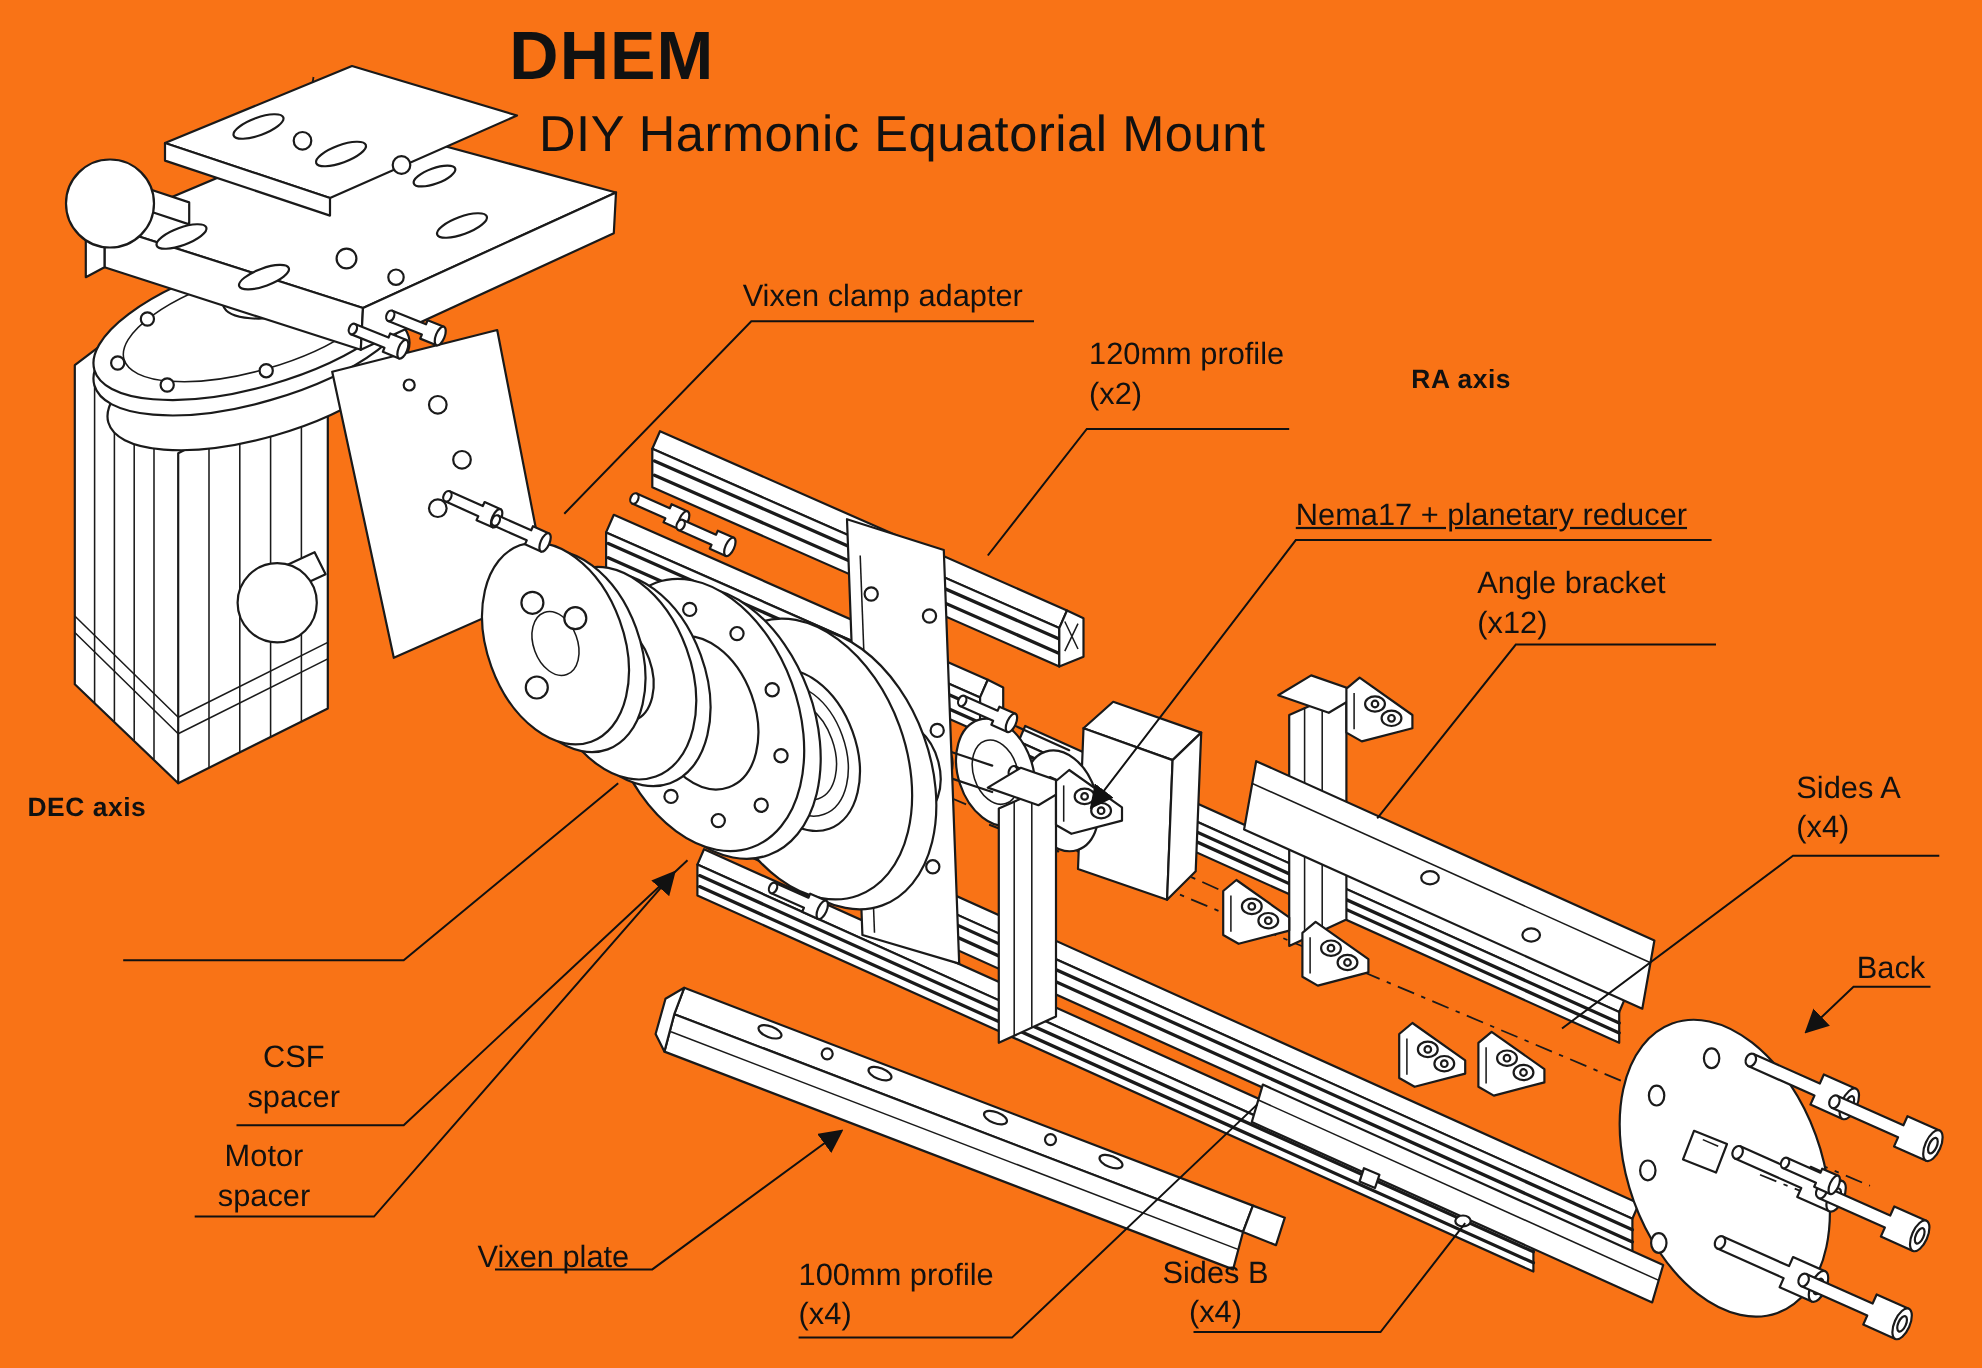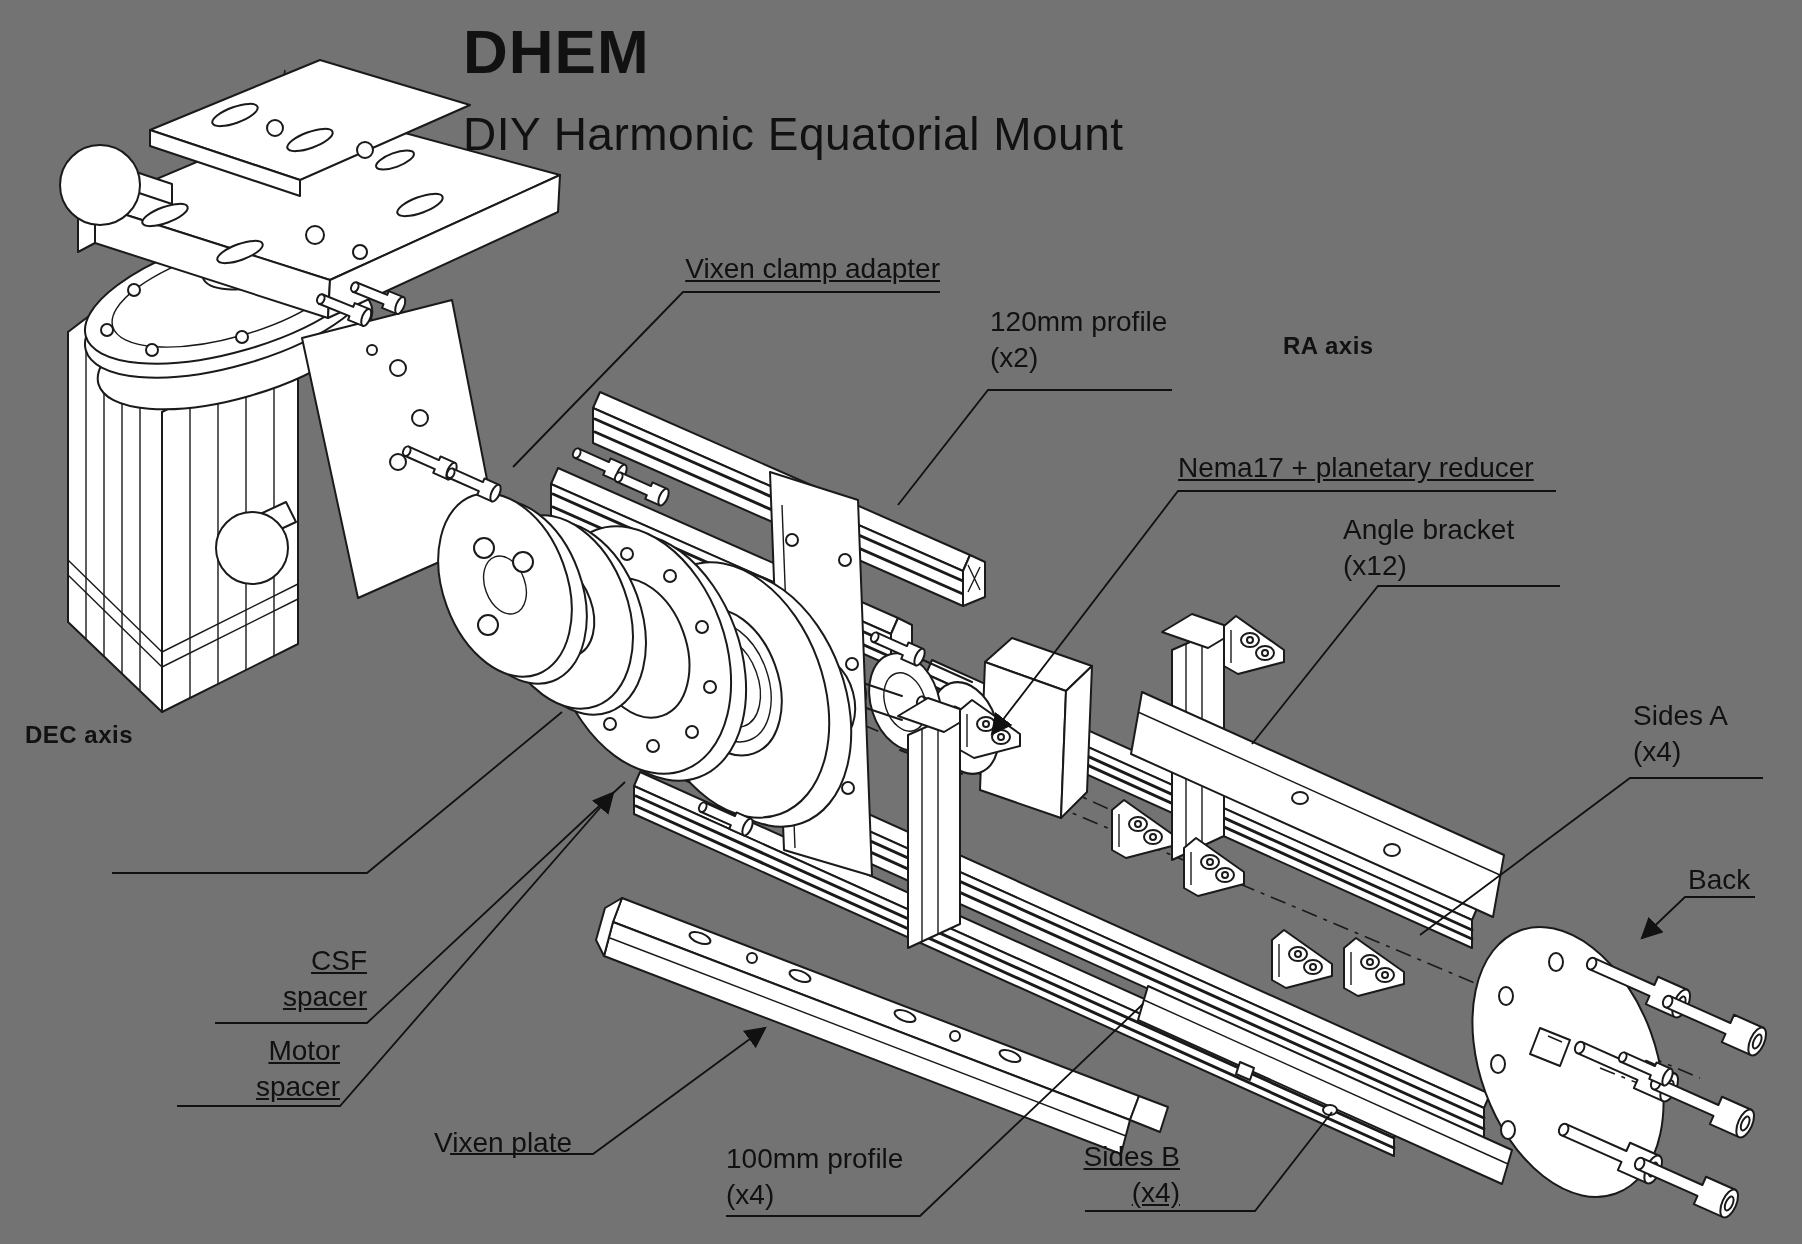--- a/index.html
+++ b/index.html
@@ -1,29 +1,29 @@
 <!DOCTYPE html>
 <html><head>
 <meta charset="utf-8">
 <style>
   html,body{margin:0;padding:0;background:#fff;}
-  .stage{position:relative;width:1802px;height:1244px;background:#737373;
+  .stage{position:relative;width:1802px;height:1244px;background:#f97316;
          font-family:"Liberation Sans",sans-serif;color:#111;overflow:hidden;}
   .stage svg{position:absolute;left:0;top:0;}
   svg .ln{fill:none;stroke:#1a1a1a;stroke-width:2;stroke-linejoin:round;stroke-linecap:round;}
   svg .ln3{fill:none;stroke:#1a1a1a;stroke-width:3;stroke-linejoin:round;stroke-linecap:round;}
   svg .th{fill:none;stroke:#1a1a1a;stroke-width:1.4;stroke-linejoin:round;}
   svg .fl{fill:#ffffff;stroke:#1a1a1a;stroke-width:2;stroke-linejoin:round;}
   svg .dash{fill:none;stroke:#1a1a1a;stroke-width:1.6;stroke-dasharray:16 7 4 7;}
   svg .leader{fill:none;stroke:#111111;stroke-width:1.8;stroke-linejoin:miter;}
   .lbl{position:absolute;font-size:28px;line-height:36px;white-space:pre-line;color:#111;}
-  .r{text-align:right;text-decoration:underline;}
+  .r{text-align:center;}
   .axis{position:absolute;font-size:24px;font-weight:bold;letter-spacing:.5px;color:#111;}
   .ttl{position:absolute;left:463px;top:16px;font-size:62px;font-weight:800;letter-spacing:1px;}
-  .sub{position:absolute;left:463px;top:94px;font-size:46px;font-weight:400;letter-spacing:.5px;margin-top:13px;}
+  .sub{position:absolute;left:490px;top:94px;font-size:46px;font-weight:400;letter-spacing:.5px;}
 </style>
 </head>
 <body>
 
 <div class="stage">
 
 <svg width="1802" height="1244" viewBox="0 0 1802 1244">
 <defs>
   <marker id="arr" viewBox="0 0 10 10" refX="9" refY="5" markerWidth="12" markerHeight="12" orient="auto-start-reverse">
     <path d="M0,0 L10,5 L0,10 z" fill="#111"></path>

